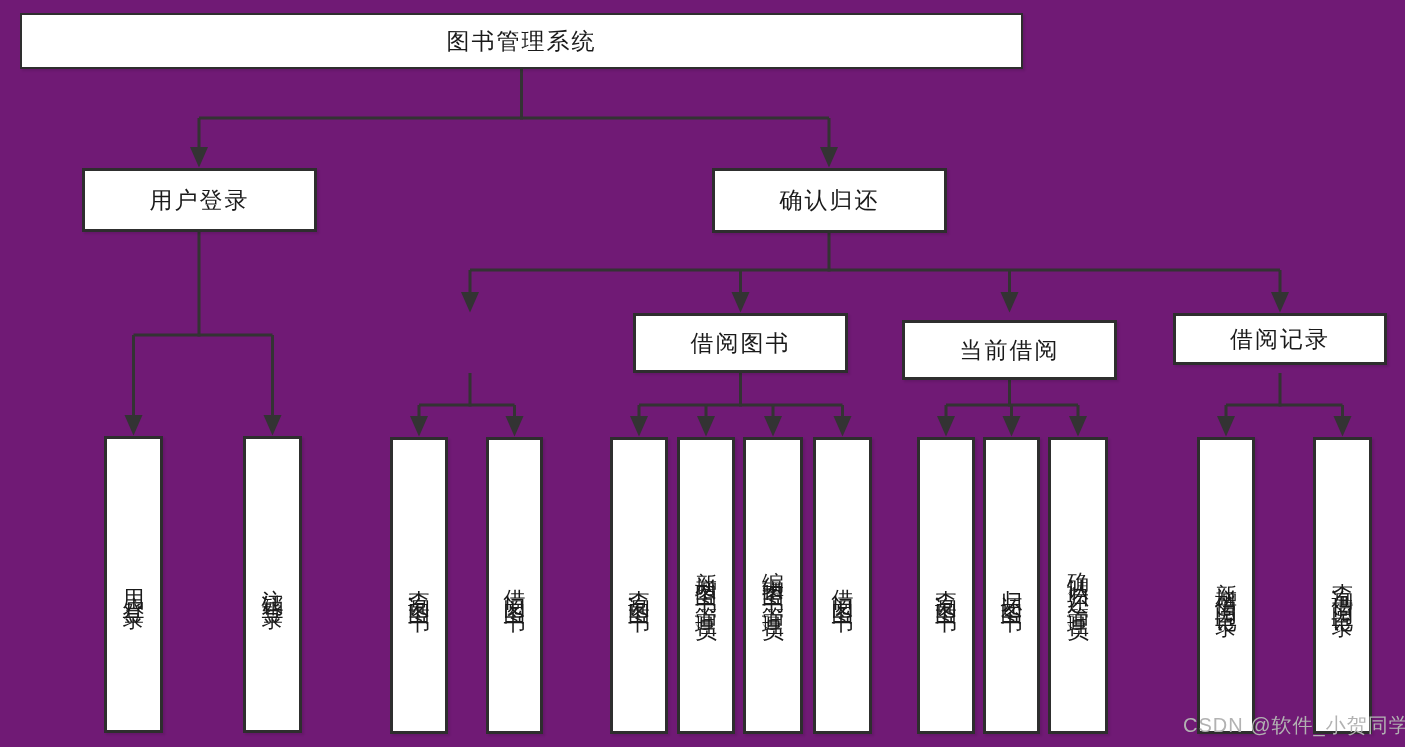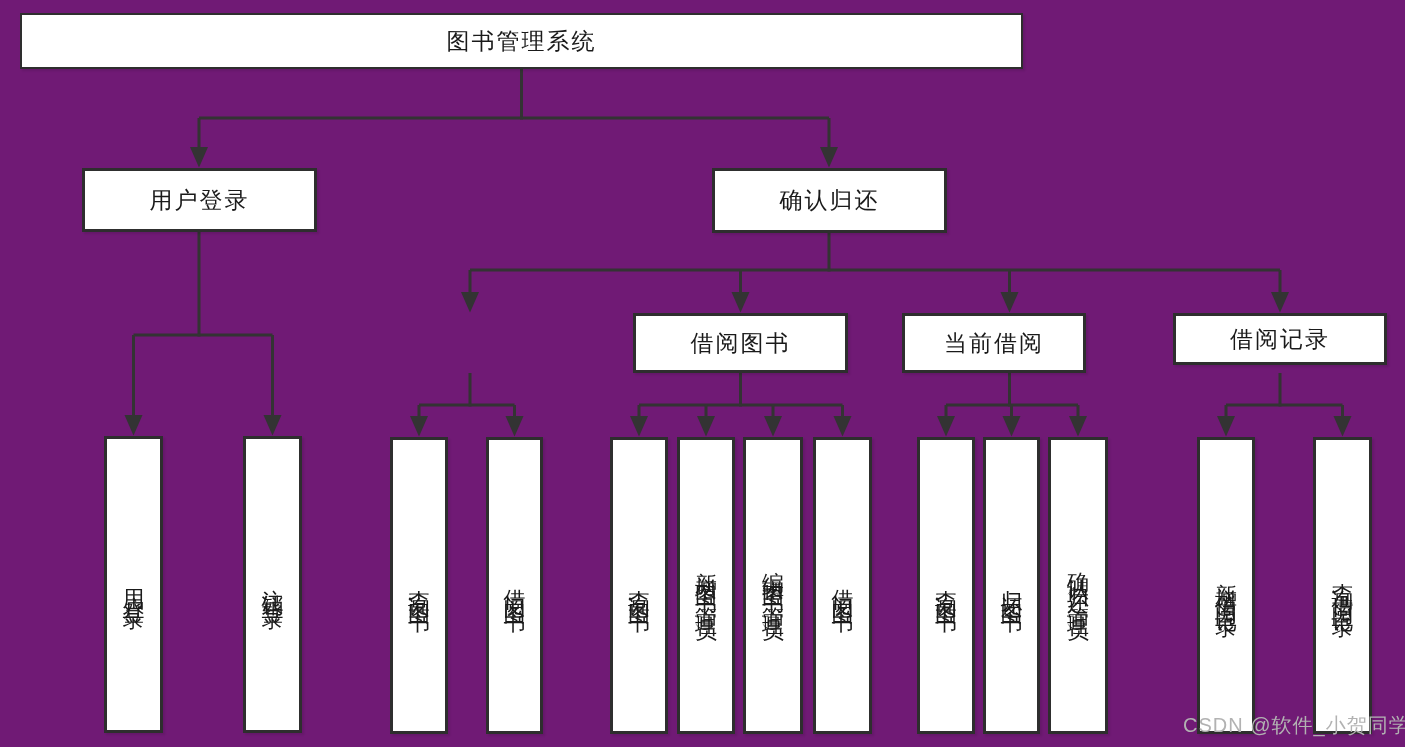--- a/index.html
+++ b/index.html
@@ -116,21 +116,21 @@
   <div class="box" style="left:82px;top:168px;width:235px;height:64px">
     <span class="hlabel">用户登录</span>
   </div>
   <div class="box" style="left:712px;top:168px;width:235px;height:65px">
     <span class="hlabel">确认归还</span>
   </div>
 
   <div class="box" style="left:633px;top:313px;width:215px;height:60px">
     <span class="hlabel">借阅图书</span>
   </div>
-  <div class="box" style="left:902px;top:313px;width:184px;height:60px">
+  <div class="box" style="left:902px;top:320px;width:215px;height:60px">
     <span class="hlabel">当前借阅</span>
   </div>
   <div class="box" style="left:1173px;top:313px;width:214px;height:52px">
     <span class="hlabel">借阅记录</span>
   </div>
 
   <div class="box" style="left:104px;top:436px;width:59px;height:297px">
     <span class="vlabel">用户登录</span>
   </div>
   <div class="box" style="left:243px;top:436px;width:59px;height:297px">

